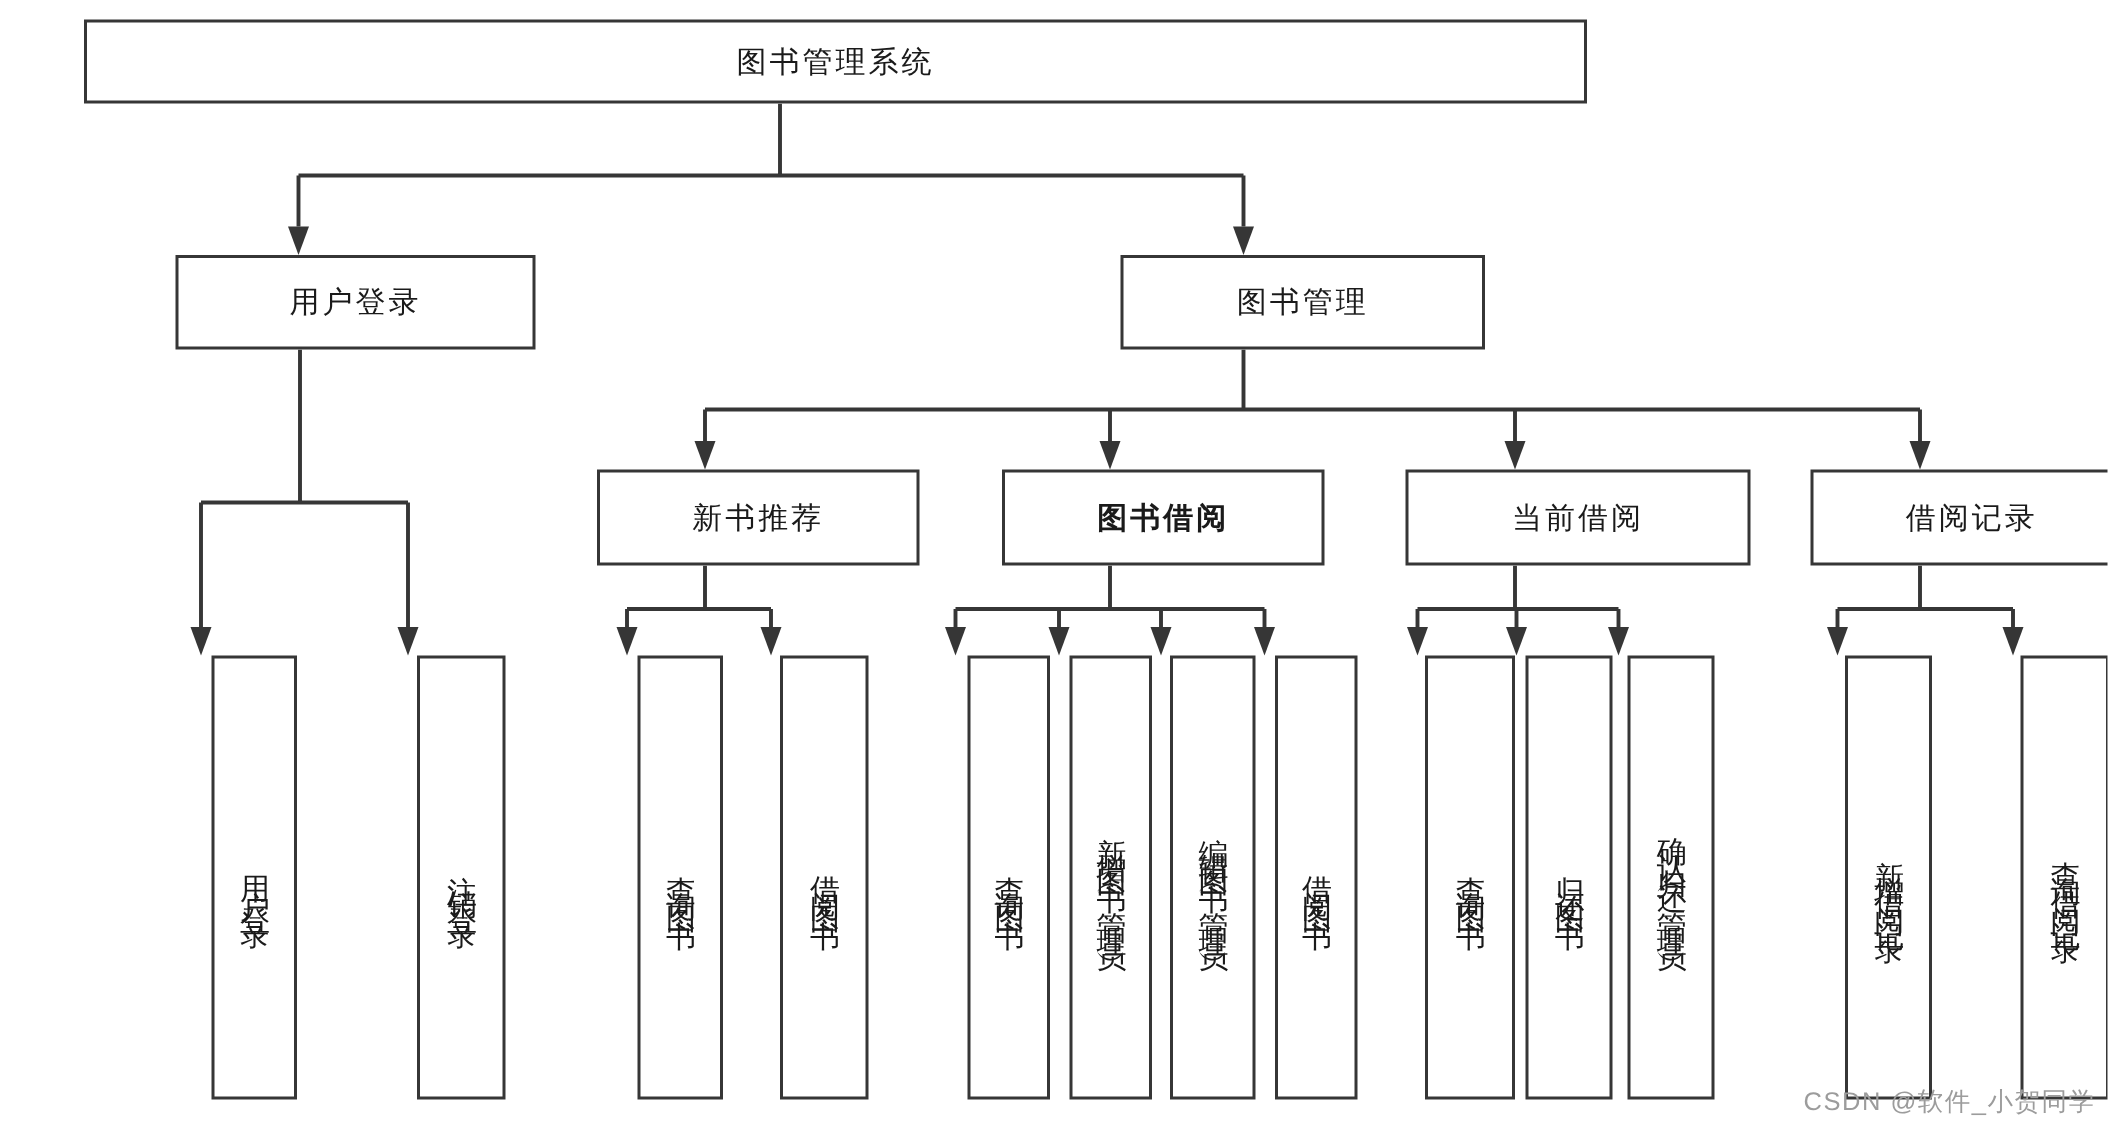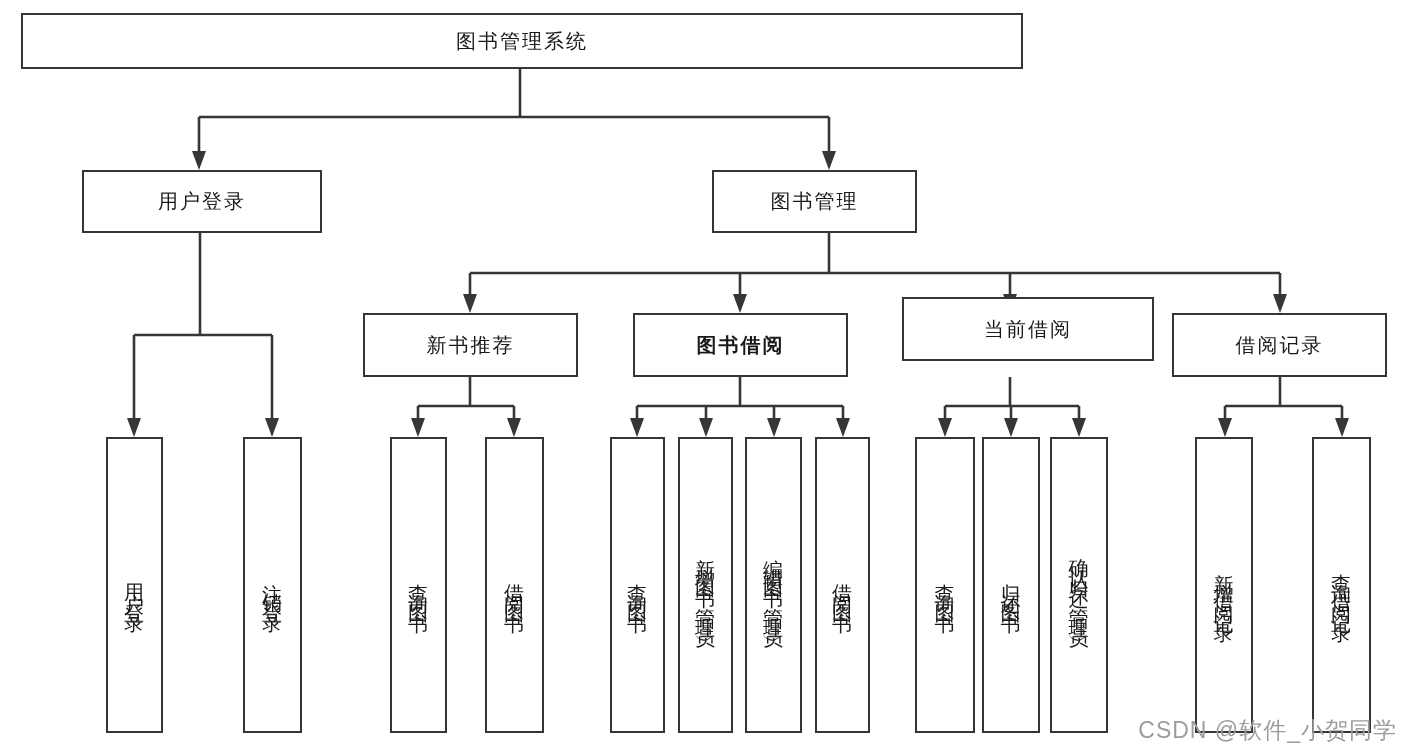--- a/index.html
+++ b/index.html
@@ -7,30 +7,30 @@
     width: 1405px; height: 747px; overflow: hidden; position: relative;
     font-family: "Liberation Sans", "DejaVu Sans", sans-serif;
   }
   .canvas { position: absolute; left: 0; top: 0; width: 1405px; height: 747px; }
   .connectors { position: absolute; left: 0; top: 0; z-index: 1; }
   .node {
     position: absolute; box-sizing: border-box;
     border: 2.5px solid #363636; background: #ffffff;
     display: flex; align-items: center; justify-content: center;
     font-size: 20px; color: #1a1a1a; letter-spacing: 2px;
-    z-index: 2; text-align: center;
+    z-index: 2; text-align: center; margin-left: 35px;
   }
   .vnode {
     writing-mode: vertical-rl; text-orientation: mixed;
     letter-spacing: 10px; line-height: 1; letter-spacing: 10px;
     padding-top: 6px;
   }
   .watermark {
     position: absolute; right: 8px; bottom: 1px; z-index: 3;
-    font-size: 23px; color: #9c9c9c; letter-spacing: 1px;
+    font-size: 17px; color: #9c9c9c; letter-spacing: 1px;
     font-family: "Liberation Sans", "DejaVu Sans", sans-serif;
   }
 </style>
 </head>
 <body>
 
 <div class="canvas">
 
   <svg class="connectors" width="1405" height="747" viewBox="0 0 1405 747">
     <g stroke="#363636" stroke-width="2.6" fill="none">
@@ -61,25 +61,25 @@
       <polygon points="1004,418 1018,418 1011,437"></polygon>
       <polygon points="1072,418 1086,418 1079,437"></polygon>
       <polygon points="1218,418 1232,418 1225,437"></polygon>
       <polygon points="1335,418 1349,418 1342,437"></polygon>
     </g>
   </svg>
 
   <div class="node" style="left:21px; top:13px; width:1002px; height:56px;">图书管理系统</div>
 
   <div class="node" style="left:82px; top:170px; width:240px; height:63px;">用户登录</div>
-  <div class="node" style="left:712px; top:170px; width:205px; height:63px;">图书管理</div>
+  <div class="node" style="left:712px; top:170px; width:243px; height:63px;">图书管理</div>
 
   <div class="node" style="left:363px; top:313px; width:215px; height:64px;">新书推荐</div>
   <div class="node" style="left:633px; top:313px; width:215px; height:64px;font-weight:bold;">图书借阅</div>
-  <div class="node" style="left:902px; top:297px; width:252px; height:64px;font-family:Liberation Serif, serif;">当前借阅</div>
+  <div class="node" style="left:902px; top:313px; width:230px; height:64px;font-family:Liberation Serif, serif;">当前借阅</div>
   <div class="node" style="left:1172px; top:313px; width:215px; height:64px;text-align:center;">借阅记录</div>
 
   <div class="node vnode" style="left:106px; top:437px; width:57px; height:296px;">用户登录</div>
   <div class="node vnode" style="left:243px; top:437px; width:59px; height:296px;">注销登录</div>
 
   <div class="node vnode" style="left:390px; top:437px; width:57px; height:296px;">查询图书</div>
   <div class="node vnode" style="left:485px; top:437px; width:59px; height:296px;">借阅图书</div>
 
   <div class="node vnode" style="left:610px; top:437px; width:55px; height:296px;">查询图书</div>
   <div class="node vnode" style="left:678px; top:437px; width:55px; height:296px;">新增图书（管理员）</div>

